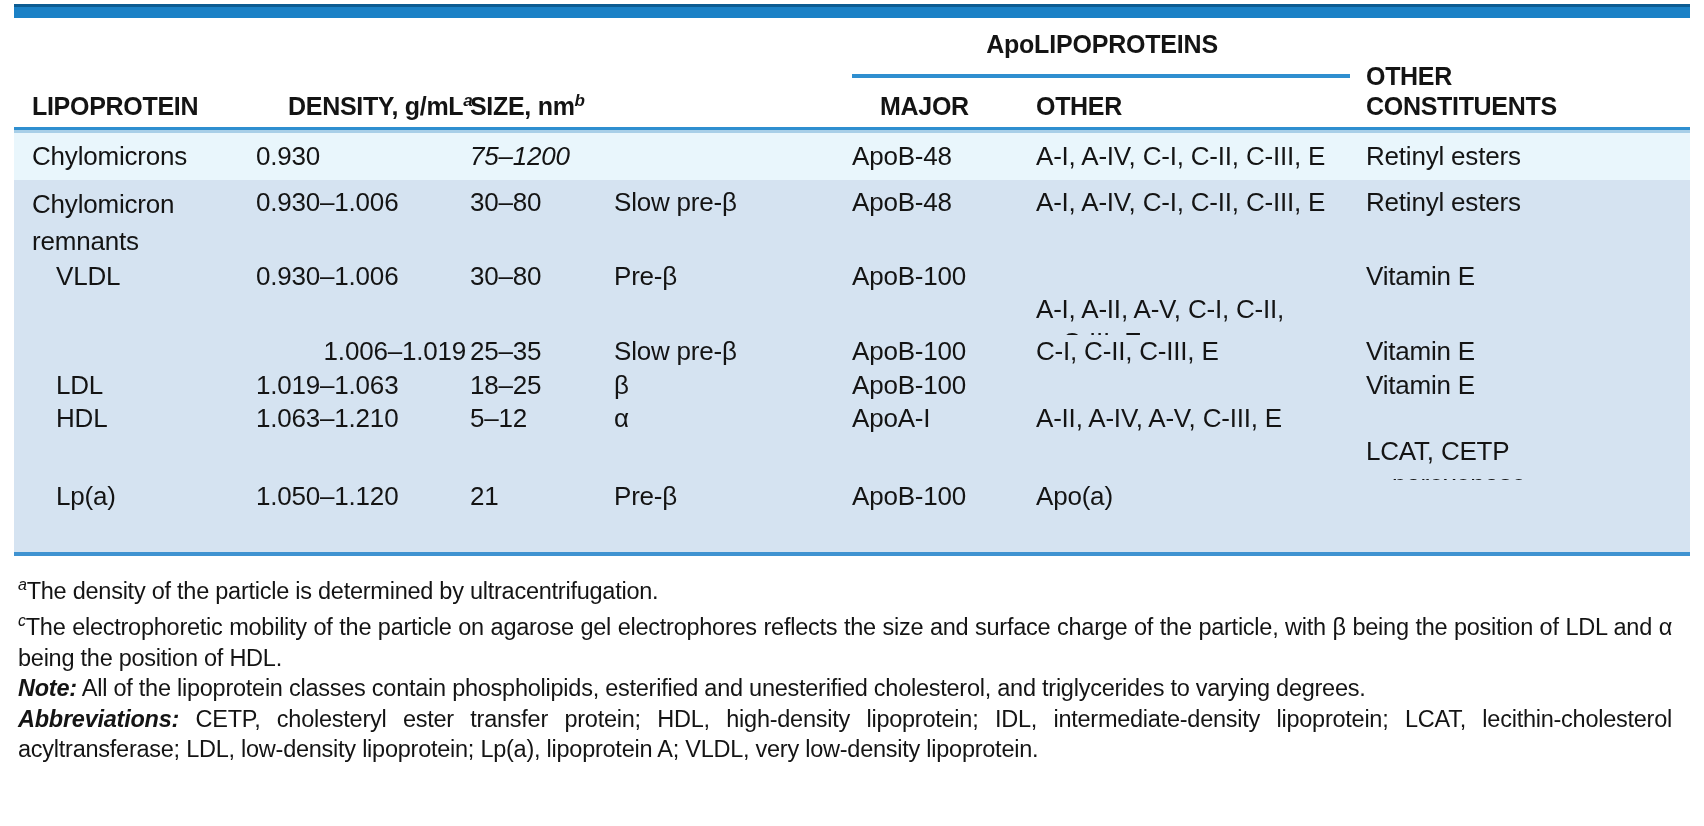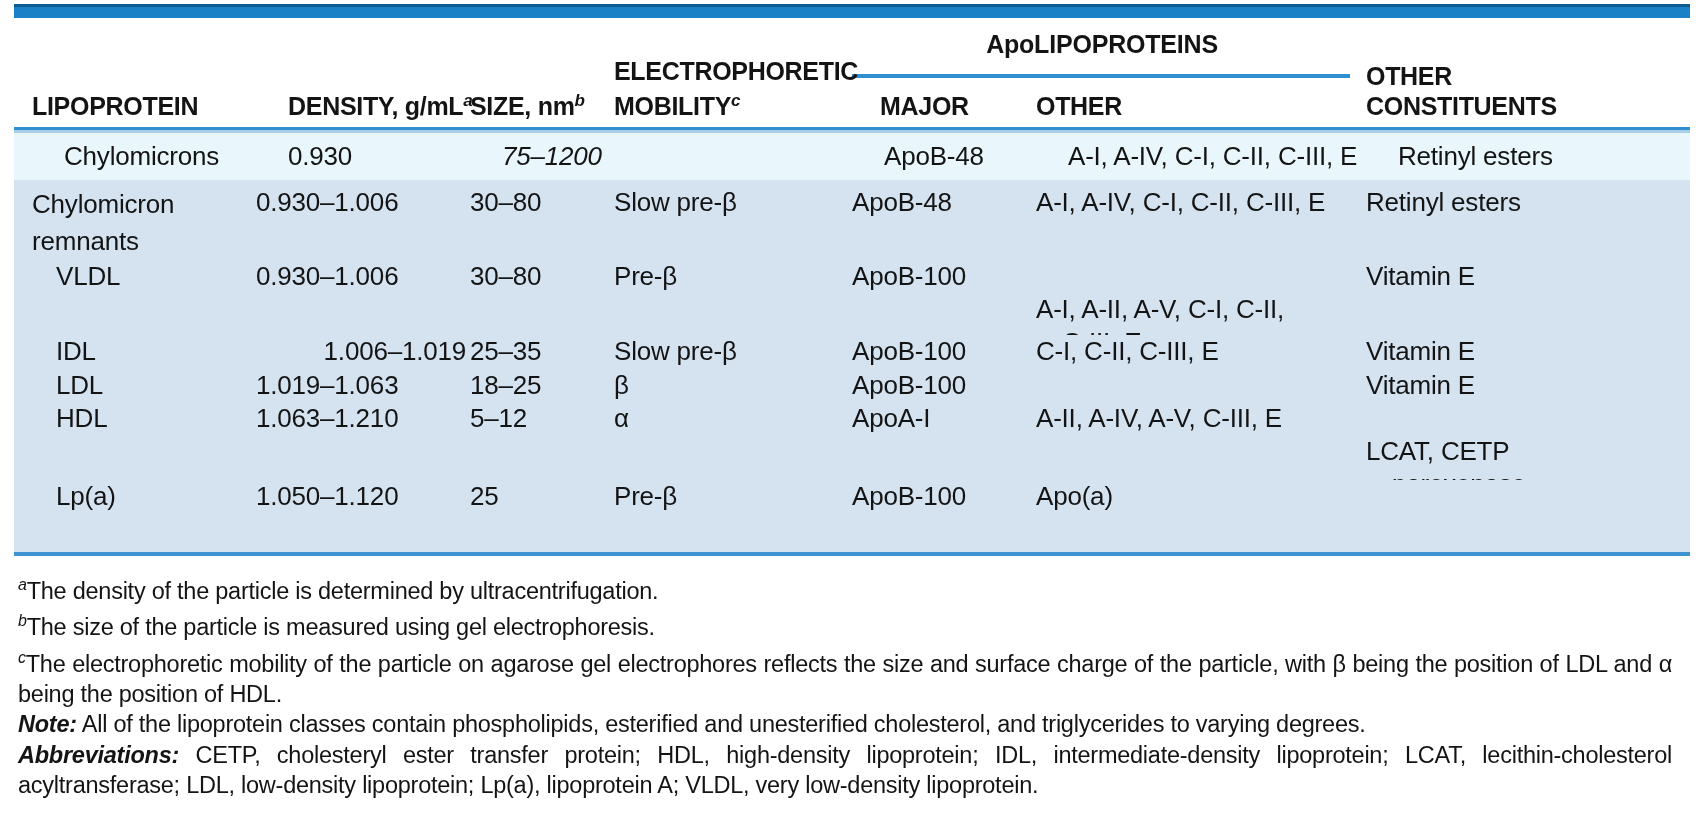--- a/index.html
+++ b/index.html
@@ -135,45 +135,41 @@
     </div>
 
     <div class="col-head h-density">
       <span>DENSITY, g/mL</span><sup>a</sup>
     </div>
 
     <div class="col-head h-size">
       <span>SIZE, nm</span><sup>b</sup>
     </div>
 
-    <div class="col-head h-mobility">
-      <span>ELECTROPHORETIC</span><br>
-      <span>MOBILITY</span><sup>c</sup>
-    </div>
 
     <div class="col-head h-major">
       <span>MAJOR</span>
     </div>
 
     <div class="col-head h-other">
       <span>OTHER</span>
     </div>
 
     <div class="col-head h-otherconst">
       <span>OTHER</span><br>
       <span>CONSTITUENTS</span>
     </div>
   </div>
 
   <div class="head-rule-thin"></div>
   <div class="head-rule-pale"></div>
 
   <div class="body-zone">
 
-    <div class="row first" style="height:47px;padding-left:32px;">
+    <div class="row first" style="height:47px;">
       <div class="row-inner">
         <div class="cell c-lipoprotein indent-1" style="top:7px;">Chylomicrons</div>
         <div class="cell c-density" style="top:7px;">0.930</div>
         <div class="cell c-size" style="top:7px;font-style:italic;">75–1200</div>
         <div class="cell c-major" style="top:7px;">ApoB-48</div>
         <div class="cell c-other" style="top:7px;">A-I, A-IV, C-I, C-II, C-III, E</div>
         <div class="cell c-otherconst" style="top:7px;">Retinyl esters</div>
       </div>
     </div>
 
@@ -200,21 +196,20 @@
         <div class="cell c-other" style="top:4px;">
           <span>A-I, A-II, A-V, C-I, C-II,</span>
           <span class="wrap-indent">C-III, E</span>
         </div>
         <div class="cell c-otherconst" style="top:4px;">Vitamin E</div>
       </div>
     </div>
 
     <div class="row" style="height:34px;">
       <div class="row-inner">
-        <div class="cell c-lipoprotein indent-2" style="top:0px;">IDL</div>
         <div class="cell c-density" style="top:0px;text-align:right;">1.006–1.019</div>
         <div class="cell c-size" style="top:0px;">25–35</div>
         <div class="cell c-mobility" style="top:0px;">Slow pre-β</div>
         <div class="cell c-major" style="top:0px;">ApoB-100</div>
         <div class="cell c-other" style="top:0px;">C-I, C-II, C-III, E</div>
         <div class="cell c-otherconst" style="top:0px;">Vitamin E</div>
       </div>
     </div>
 
     <div class="row" style="height:33px;">
@@ -241,33 +236,32 @@
           <span>LCAT, CETP</span>
           <span class="wrap-indent">paroxonase</span>
         </div>
       </div>
     </div>
 
     <div class="row" style="height:72px;">
       <div class="row-inner">
         <div class="cell c-lipoprotein indent-2" style="top:0px;">Lp(a)</div>
         <div class="cell c-density" style="top:0px;">1.050–1.120</div>
-        <div class="cell c-size" style="top:0px;">25</div>
+        <div class="cell c-size" style="top:0px;">21</div>
         <div class="cell c-mobility" style="top:0px;">Pre-β</div>
         <div class="cell c-major" style="top:0px;">ApoB-100</div>
         <div class="cell c-other" style="top:0px;">Apo(a)</div>
         <div class="cell c-otherconst" style="top:0px;"></div>
       </div>
     </div>
 
   </div>
 
   <div class="body-bottom-rule"></div>
 
   <div class="notes">
     <p class="note"><sup>a</sup><span>The density of the particle is determined by ultracentrifugation.</span></p>
-    <p class="note"><sup>b</sup><span>The size of the particle is measured using gel electrophoresis.</span></p>
     <p class="note justify"><sup>c</sup><span>The electrophoretic mobility of the particle on agarose gel electrophores reflects the size and surface charge of the particle, with β being the position of LDL and α being the position of HDL.</span></p>
     <p class="note"><b>Note:</b><span> All of the lipoprotein classes contain phospholipids, esterified and unesterified cholesterol, and triglycerides to varying degrees.</span></p>
     <p class="note justify"><b>Abbreviations:</b><span> CETP, cholesteryl ester transfer protein; HDL, high-density lipoprotein; IDL, intermediate-density lipoprotein; LCAT, lecithin-cholesterol acyltransferase; LDL, low-density lipoprotein; Lp(a), lipoprotein A; VLDL, very low-density lipoprotein.</span></p>
   </div>
 
 </div>
 
 </body></html>

